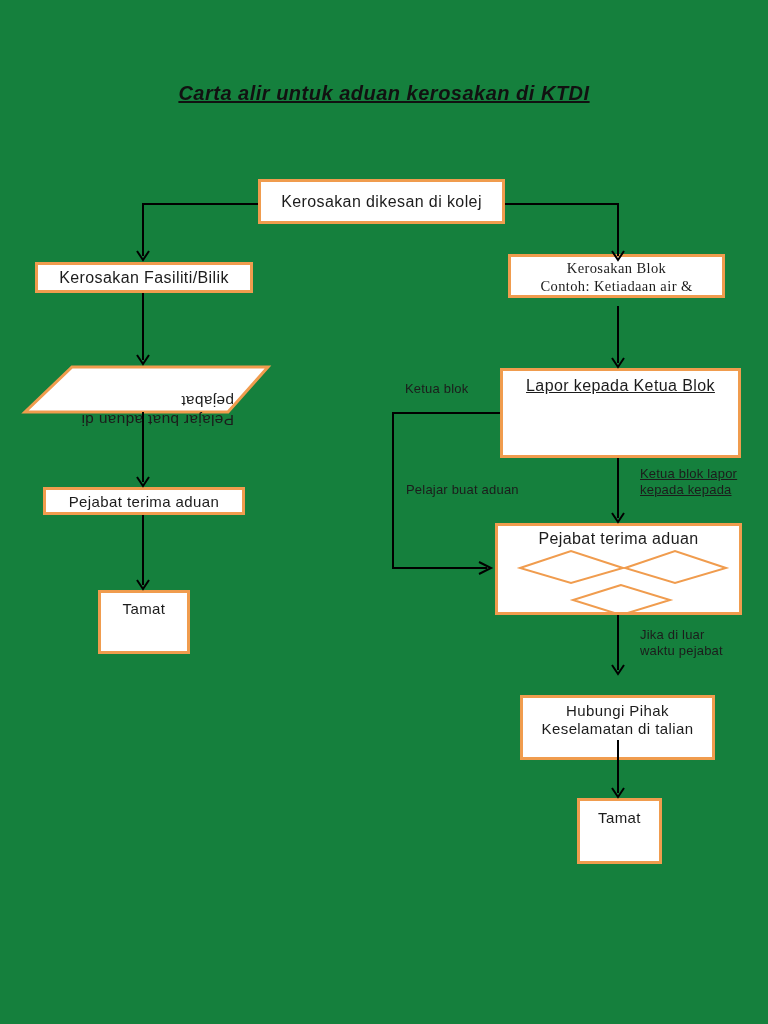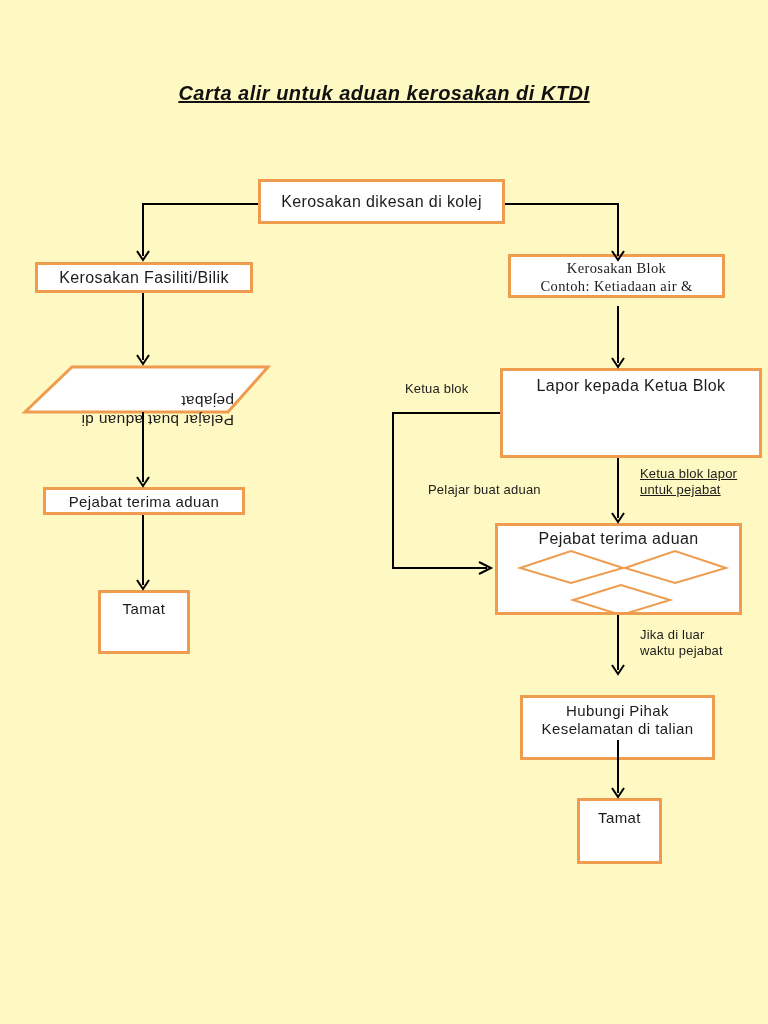--- a/index.html
+++ b/index.html
@@ -1,20 +1,20 @@
 <!DOCTYPE html>
 <html><head>
 <meta charset="utf-8">
 <style>
   html, body { margin: 0; padding: 0; background: #ffffff; }
   .canvas {
     position: relative;
     width: 768px;
     height: 1024px;
-    background: #fef9c3;
+    background: #15803d;
     font-family: "Liberation Sans", "DejaVu Sans", sans-serif;
     color: #1c1c1c;
     overflow: hidden;
   }
   .title {
     position: absolute;
     top: 82px;
     left: 0;
     width: 768px;
     text-align: center;
@@ -107,21 +107,21 @@
   </div>
 
   <div class="node center" style="left:43px; top:487px; width:202px; height:28px; font-size:15px;">
     <span class="lbl">Pejabat terima aduan</span>
   </div>
 
   <div class="node top-text" style="left:98px; top:590px; width:92px; height:64px; font-size:15px; padding-top:7px;">
     <span class="lbl">Tamat</span>
   </div>
 
-  <div class="node top-text" style="left:500px; top:368px; width:262px; height:90px; font-size:16px; padding-top:6px;">
+  <div class="node top-text" style="left:500px; top:368px; width:241px; height:90px; font-size:16px; padding-top:6px;text-decoration:underline;">
     <span class="lbl">Lapor kepada Ketua Blok</span>
   </div>
 
   <div class="node top-text" style="left:495px; top:523px; width:247px; height:92px; font-size:16px; padding-top:4px; overflow:hidden;">
     <span class="lbl">Pejabat terima aduan</span>
     <svg class="diamonds-svg" width="241" height="86" viewBox="0 0 241 86">
       <polygon points="22,42 73,25 125,42 73,57" fill="none" stroke="#F09C4E" stroke-width="2"></polygon>
       <polygon points="127,42 177,25 228,42 177,57" fill="none" stroke="#F09C4E" stroke-width="2"></polygon>
       <polygon points="123,59 75,74 123,89 172,74" fill="none" stroke="#F09C4E" stroke-width="2"></polygon>
     </svg>
@@ -134,27 +134,27 @@
 
   <div class="node top-text" style="left:577px; top:798px; width:85px; height:66px; font-size:15px; padding-top:8px;">
     <span class="lbl">Tamat</span>
   </div>
 
   <div class="edge-label clip-label" style="left:405px; top:381px;">
     <span class="lbl">Ketua blok</span>
     <span class="lbl">tidak</span>
   </div>
 
-  <div class="edge-label" style="left:428px; top:482px;">
+  <div class="edge-label" style="left:406px; top:482px;">
     <span class="lbl">Pelajar buat aduan</span>
   </div>
 
   <div class="edge-label" style="left:640px; top:466px;text-decoration:underline;">
     <span class="lbl">Ketua blok lapor</span>
-    <span class="lbl">untuk pejabat</span>
+    <span class="lbl">kepada kepada</span>
   </div>
 
   <div class="edge-label" style="left:640px; top:627px;">
     <span class="lbl">Jika di luar</span>
     <span class="lbl">waktu pejabat</span>
   </div>
 
   <svg class="svg-layer" id="lines-over" stroke="#000000" stroke-width="2" fill="none">
 
     <path d="M 258 204 H 143 V 256"></path>

